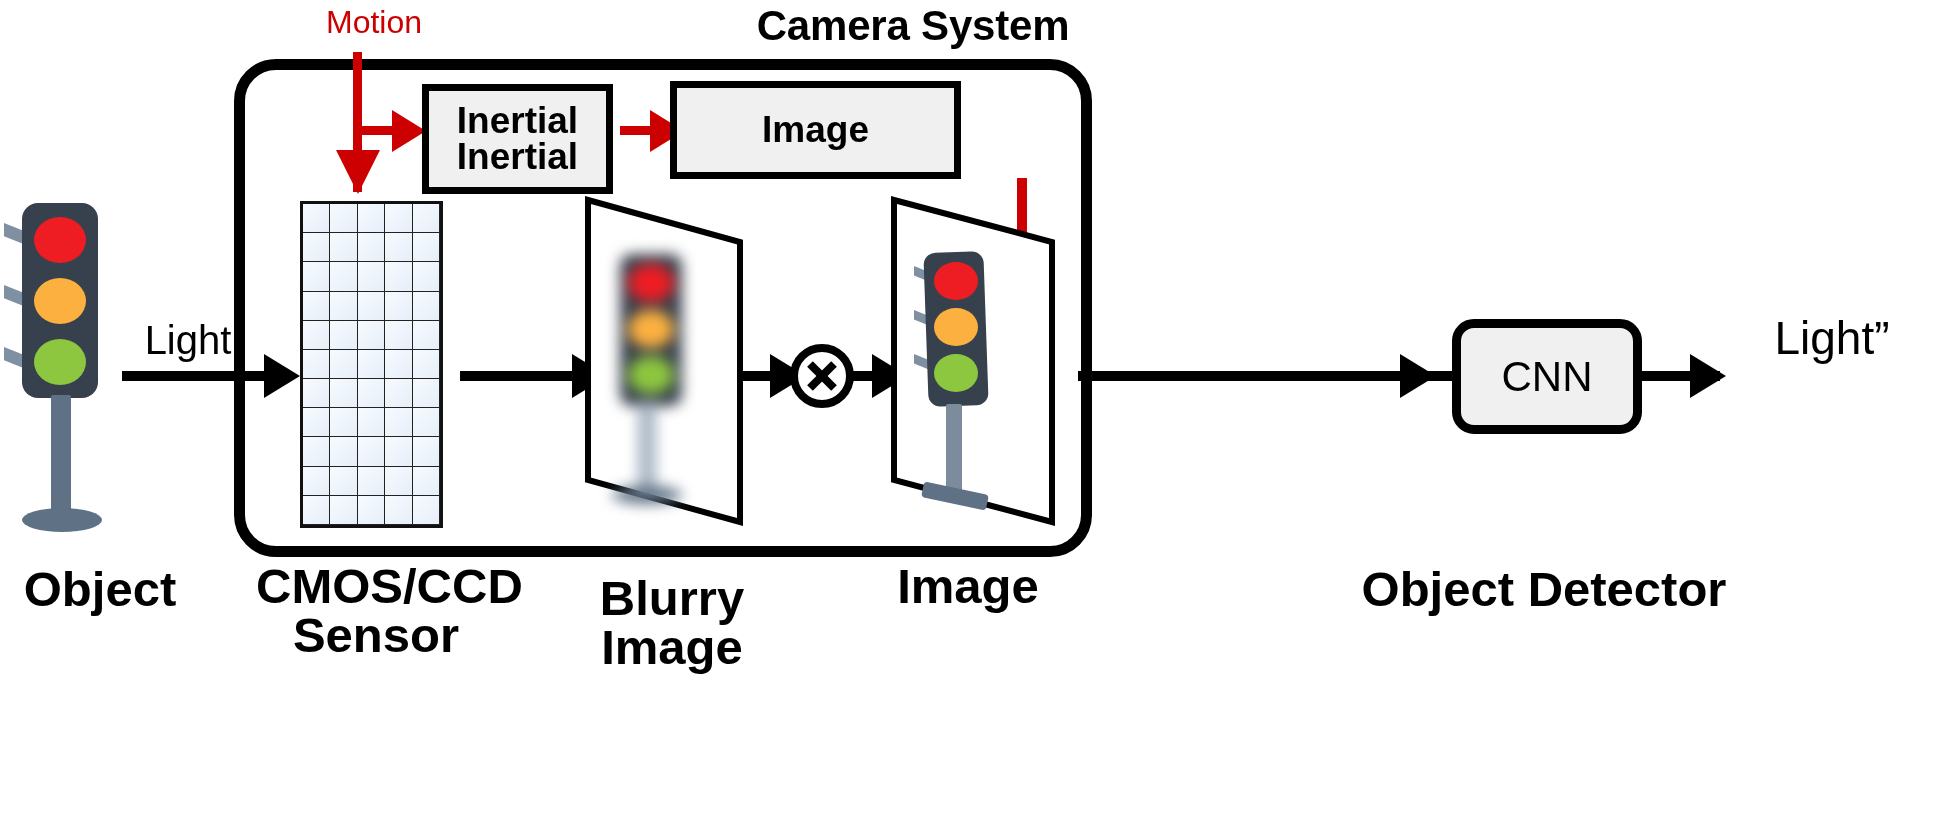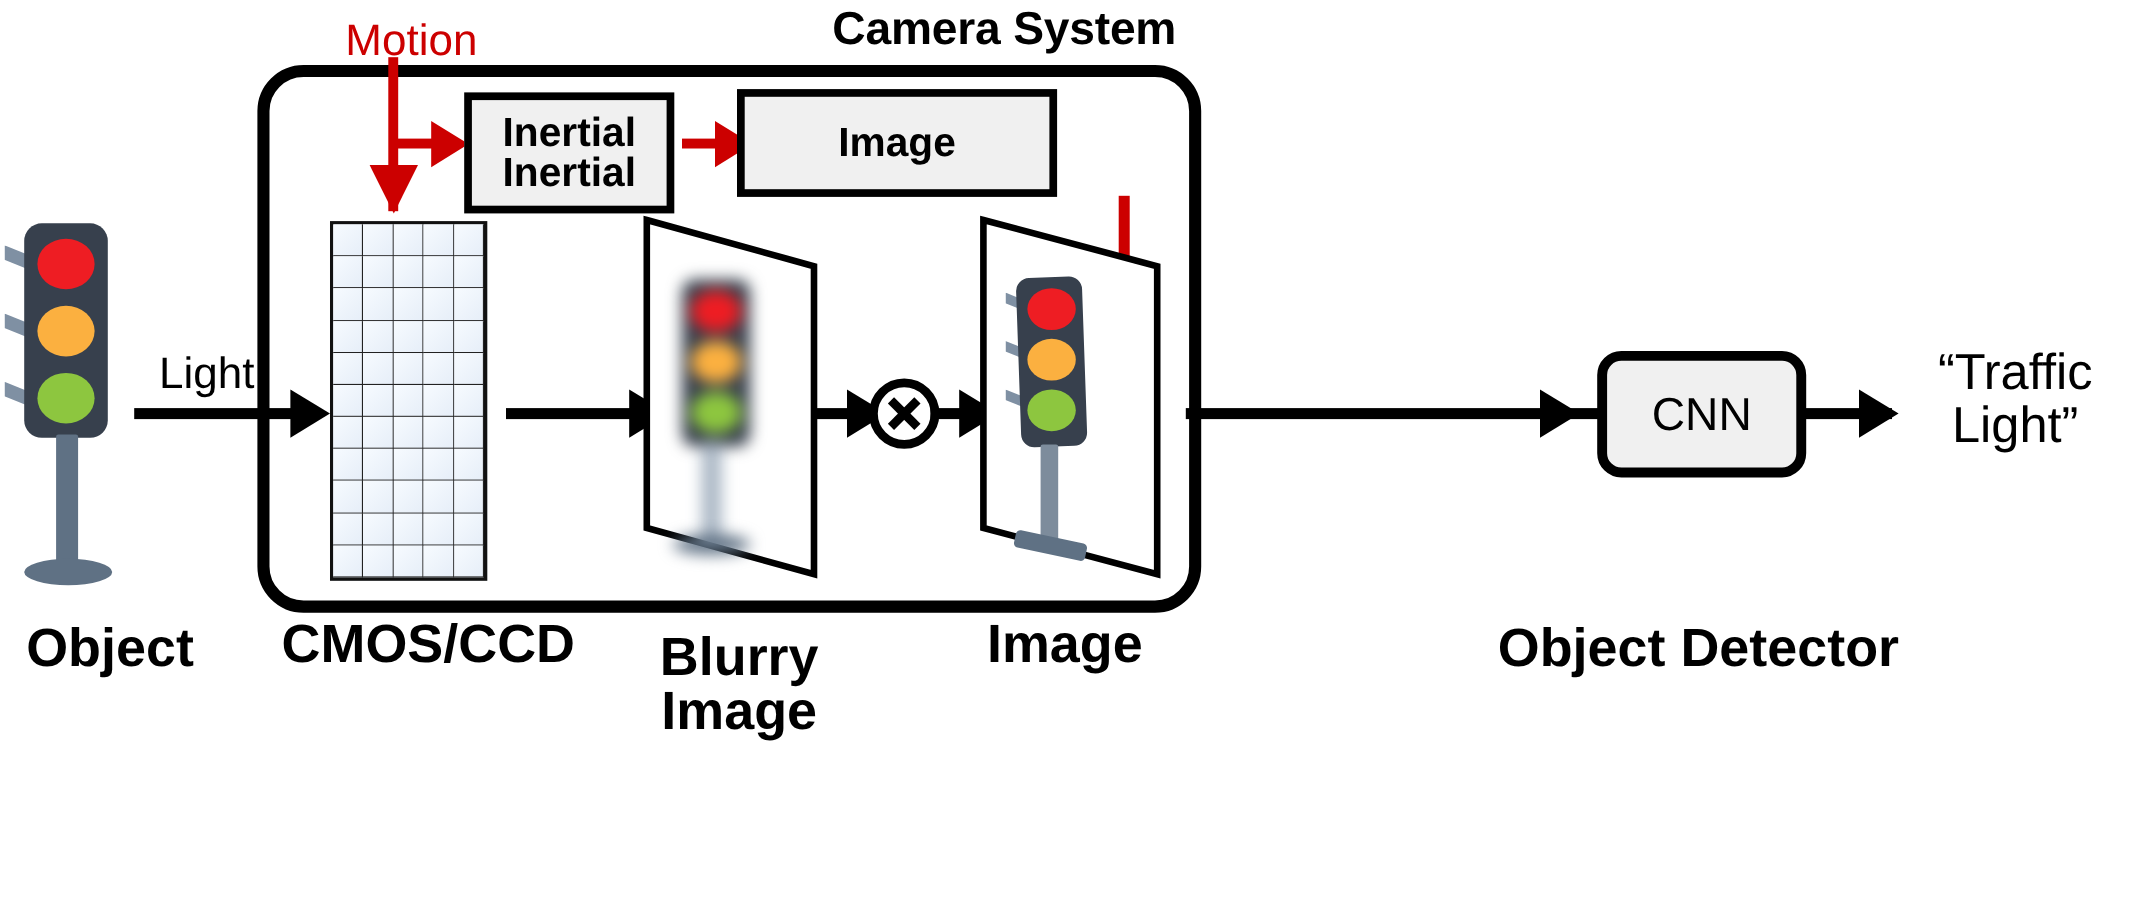--- a/index.html
+++ b/index.html
@@ -16,22 +16,22 @@
     border:11px solid #000;border-radius:42px;background:transparent;
     box-sizing:border-box;
   }
   #camera-system-title{
     left:748px;top:2px;width:330px;text-align:center;
     font-size:42px;font-weight:bold;letter-spacing:-0.2px;
   }
 
   
   #motion-label{
-    left:294px;top:15px;width:160px;text-align:center;
-    font-size:40px;color:#cc0000;font-weight:normal;
+    left:294px;top:4px;width:160px;text-align:center;
+    font-size:32px;color:#cc0000;font-weight:normal;
   }
   .red{background:#cc0000;}
 
   
   #motion-stem{left:353px;top:52px;width:9px;height:140px;}
   
   #motion-arrowhead{
     left:336px;top:150px;width:0;height:0;
     border-left:22px solid transparent;border-right:22px solid transparent;
     border-top:44px solid #cc0000;
@@ -309,27 +309,27 @@
 <div class="abs harrow-head" id="a5-head"></div>
 
 <div class="abs" id="cnn-box">
   <span>CNN</span>
 </div>
 
 <div class="abs harrow-line" id="a6-line"></div>
 <div class="abs harrow-head" id="a6-head"></div>
 
 <div class="abs" id="output-label">
-  <div>“Traffic</div>
   <div>Light”</div>
 </div>
 
 <div class="caption" id="cap-object">Object</div>
 <div class="caption" id="cap-sensor">
   <div>CMOS/CCD</div>
+  <div>Sensor</div>
 </div>
 <div class="caption" id="cap-blurry">
   <div>Blurry</div>
   <div>Image</div>
 </div>
 <div class="caption" id="cap-clear">
   <div>Image</div>
 </div>
 <div class="caption" id="cap-detector">Object Detector</div>
 

